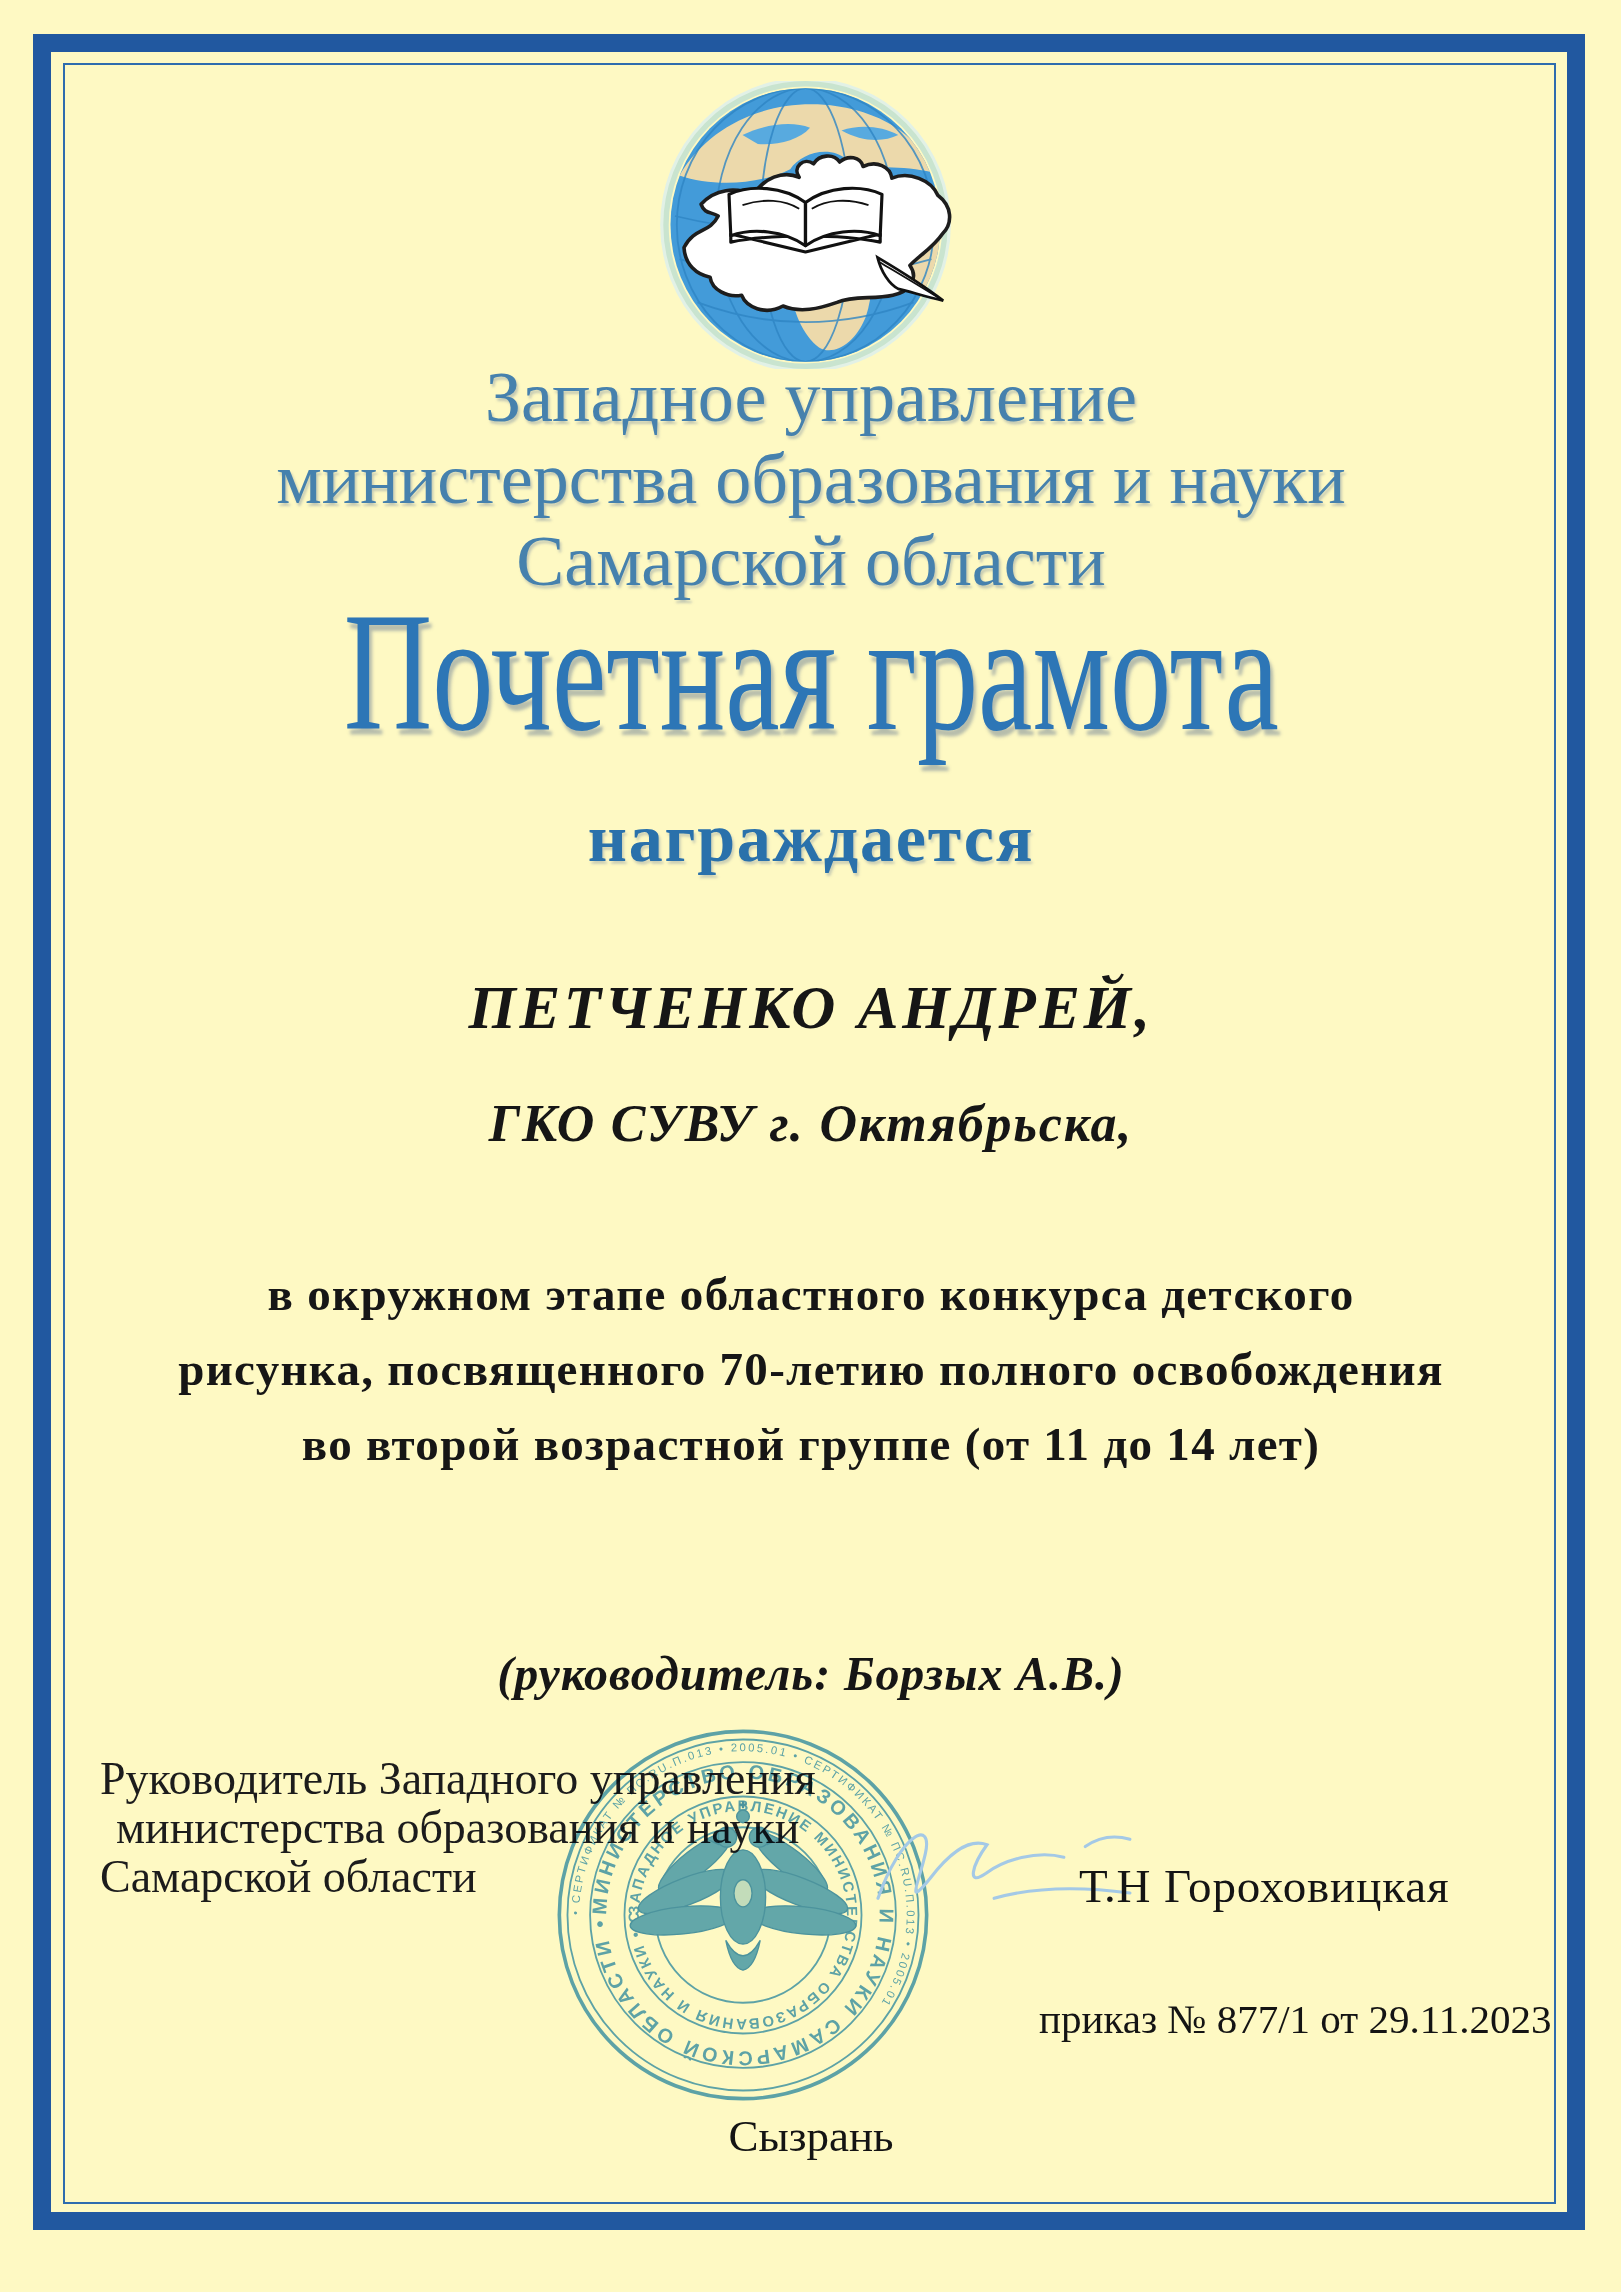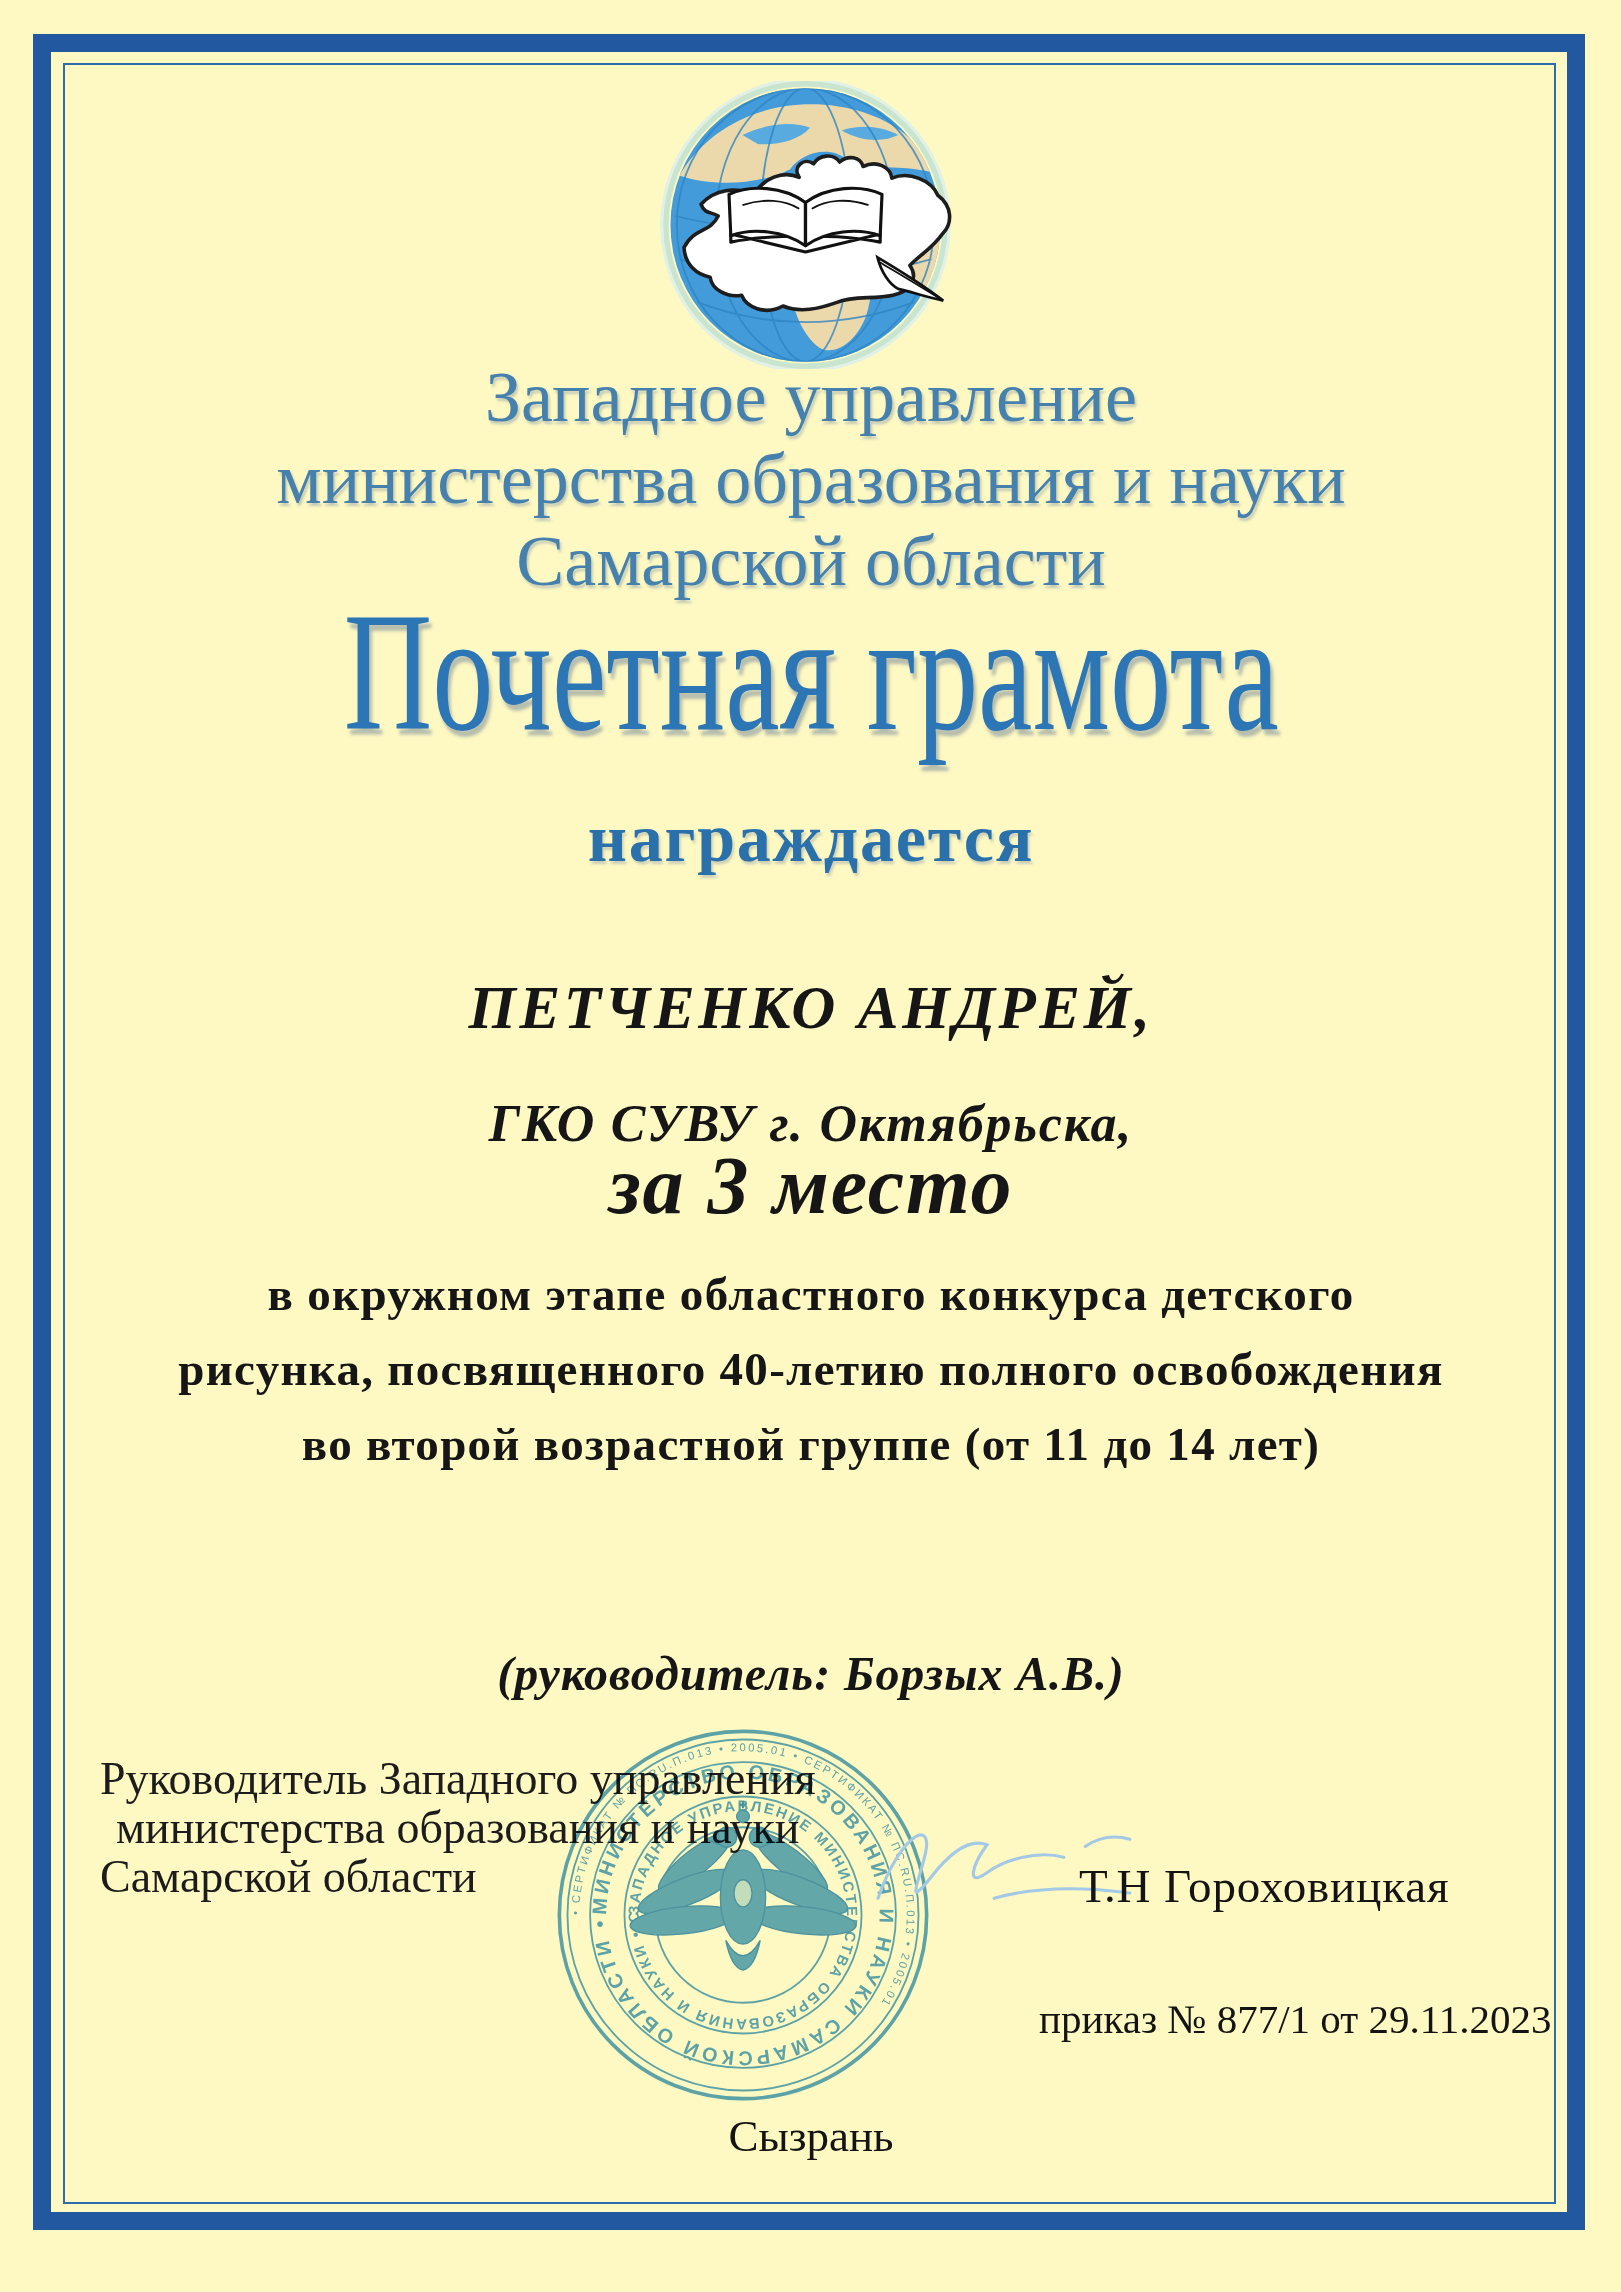--- a/index.html
+++ b/index.html
@@ -128,24 +128,23 @@
 
   <div class="abs title">
     <span class="squeeze">Почетная грамота</span>
   </div>
 
   <div class="abs verb">награждается</div>
 
   <div class="abs recipient-name black">ПЕТЧЕНКО АНДРЕЙ,</div>
   <div class="abs institution black">ГКО СУВУ г. Октябрьска,</div>
 
-  <div class="abs place black">за 3 место</div>
   <div class="abs reason black">
     <div>в окружном этапе областного конкурса детского</div>
-    <div>рисунка, посвященного 40-летию полного освобождения</div>
+    <div>рисунка, посвященного 70-летию полного освобождения</div>
     <div>во второй возрастной группе (от 11 до 14 лет)</div>
   </div>
   <div class="abs supervisor black">(руководитель: Борзых А.В.)</div>
 
   <div class="position-block">
     <div>Руководитель Западного управления</div>
     <div class="l2">министерства образования и науки</div>
     <div>Самарской области</div>
   </div>
 

